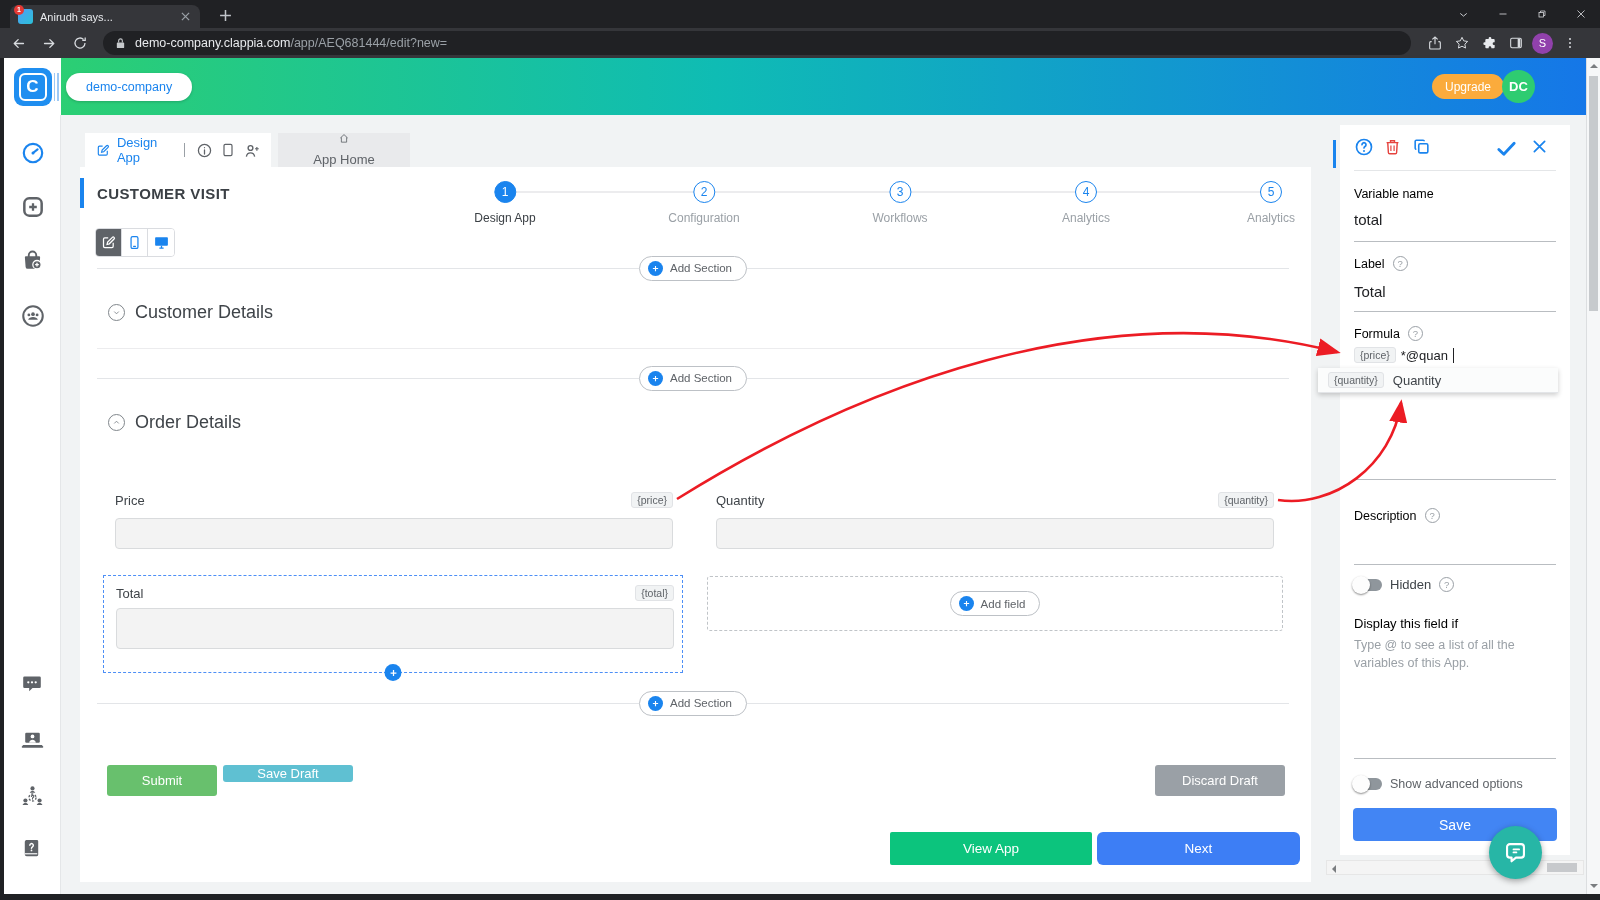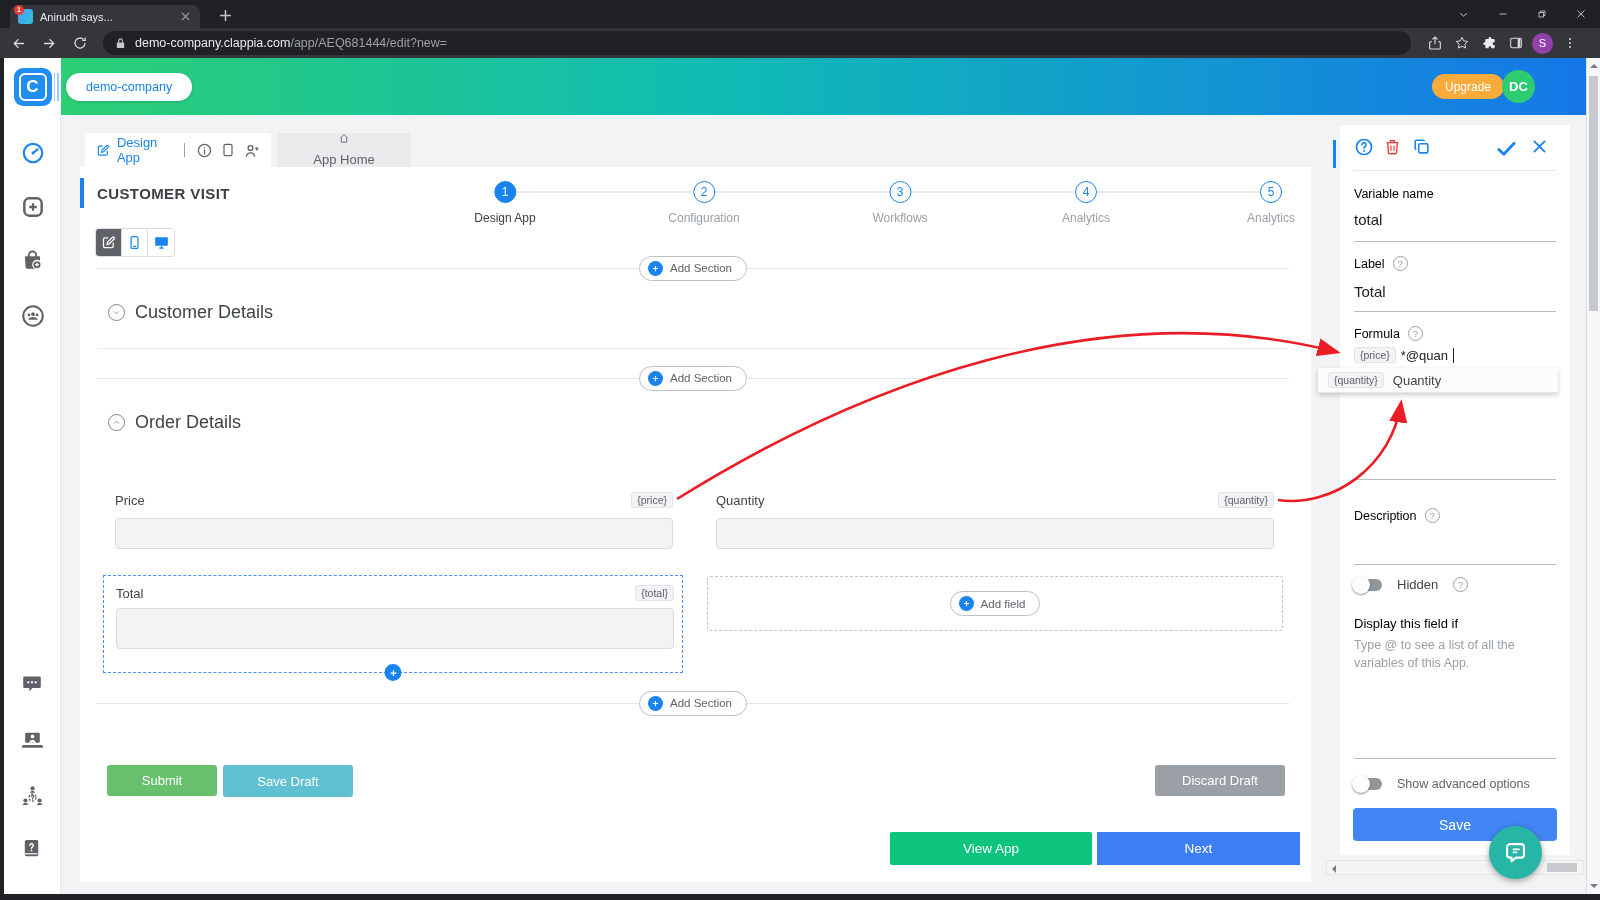--- a/index.html
+++ b/index.html
@@ -81,43 +81,43 @@
 .f-label { font-size:13px; color:#3f4449; }
 .var-chip { background:#f1f3f4; border:1px solid #e1e3e6; border-radius:3px; padding:1px 5px; font-size:10.5px; color:#5f6368; white-space:nowrap; }
 .input-box { position:absolute; background:#f3f3f3; border:1px solid #d9dbdd; border-radius:4px; }
 
 .total-box { position:absolute; left:23px; top:408px; width:580px; height:98px; border:1.5px dashed #4d8ff6; }
 .total-add { position:absolute; left:50%; bottom:-9px; transform:translateX(-50%); width:17px; height:17px; border-radius:50%; background:#1a84ee; color:#fff; display:flex; align-items:center; justify-content:center; }
 .addfield-box { position:absolute; left:627px; top:409px; width:576px; height:55px; border:1.3px dashed #c0c4c8; border-radius:3px; display:flex; align-items:center; justify-content:center; }
 
 .btn { position:absolute; display:flex; align-items:center; justify-content:center; color:#fff; font-size:13px; border-radius:3px; }
 .submit-btn { left:27px; top:598px; width:110px; height:31px; background:#68c06d; }
-.savedraft-btn { left:143px; top:598px; width:130px; height:32px; background:#5fc0d2; }
+.savedraft-btn { left:143px; top:598px; width:130px; height:17px; background:#5fc0d2; }
 .discard-btn { left:1075px; top:598px; width:130px; height:31px; background:#9aa0a6; }
 .viewapp-btn { left:810px; top:665px; width:202px; height:33px; background:#0cc47d; font-size:13.5px; border-radius:2px; }
-.next-btn { left:1017px; top:665px; width:203px; height:33px; background:#3d7ef5; font-size:13.5px; border-radius:0; }
+.next-btn { left:1017px; top:665px; width:203px; height:33px; background:#3d7ef5; font-size:13.5px; border-radius:6px; }
 
 
 .panel-bar { position:absolute; left:1329px; top:25px; width:3px; height:28px; background:#1a84ee; }
 #panel { position:absolute; left:1336px; top:10px; width:230px; height:730px; background:#fff; }
 .p-ic { position:absolute; top:12px; width:22px; height:22px; }
 .p-divider { position:absolute; left:14px; width:202px; height:1px; background:#e4e6e8; top:45px; }
 .p-underline { position:absolute; left:14px; width:202px; height:1px; background:#b9bdc1; }
 .p-label { position:absolute; left:14px; font-size:12.5px; color:#000000; display:flex; align-items:center; gap:8px; }
 .p-value { position:absolute; left:14px; font-size:15px; color:#202124; }
 .qmark { width:15px; height:15px; border-radius:50%; border:1.2px solid #9aa0a6; color:#9aa0a6; font-size:9.5px; display:flex; align-items:center; justify-content:center; flex:0 0 auto; }
 .qmark::before { content:"?"; }
 .formula-line { position:absolute; left:14px; top:222px; display:flex; align-items:center; gap:5px; font-size:13px; color:#202124; }
 .caret { width:1.5px; height:15px; background:#202124; animation:blink 1.1s steps(1) infinite; }
 @keyframes blink { 50% { opacity:0; } }
 .dropdown { position:absolute; left:-22px; top:243px; width:240px; height:25px; background:#fbfcfc; border-bottom:1px solid #e3e5e8; box-shadow:0 2px 5px rgba(0,0,0,.2); display:flex; align-items:center; gap:9px; padding:0 10px; z-index:30; font-size:13px; color:#3f4449; }
 .toggle { width:28px; height:14px; position:relative; flex:0 0 auto; }
 .toggle .track { position:absolute; left:3px; top:1px; width:25px; height:12px; border-radius:6px; background:#8f969c; }
 .toggle .knob { position:absolute; left:-2px; top:-2px; width:18px; height:18px; border-radius:50%; background:#fdfdfd; box-shadow:0 1px 2px rgba(0,0,0,.45); }
-.toggle-row { position:absolute; left:14px; display:flex; align-items:center; gap:15px; font-size:13px; color:#3f4449; }
+.toggle-row { position:absolute; left:14px; display:flex; align-items:center; gap:8px; font-size:13px; color:#3f4449; }
 .hint { position:absolute; left:14px; top:511px; width:200px; font-size:12.5px; color:#9aa0a6; line-height:1.45; }
 .save-btn { position:absolute; left:13px; top:683px; width:204px; height:33px; background:#4285f4; border-radius:4px; color:#fff; font-size:14px; display:flex; align-items:center; justify-content:center; }
 
 
 .h-scroll { position:absolute; left:1322px; top:745px; width:258px; height:15px; background:#f4f4f4; border:1px solid #e6e6e6; }
 .h-arrow { position:absolute; left:5px; top:4px; width:0; height:0; border:4px solid transparent; border-right-color:#7a7d80; border-left:none; }
 .h-thumb { position:absolute; right:6px; top:2px; width:30px; height:9px; background:#c7c9cc; }
 #v-scroll { position:absolute; left:1586px; top:58px; width:14px; height:836px; background:#f6f7f8; border-left:1px solid #dcdee0; }
 .v-arrow-up { position:absolute; left:3px; top:6px; width:0; height:0; border:4px solid transparent; border-bottom-color:#7a7d80; border-top:none; }
 .v-arrow-down { position:absolute; left:3px; bottom:6px; width:0; height:0; border:4px solid transparent; border-top-color:#7a7d80; border-bottom:none; }

